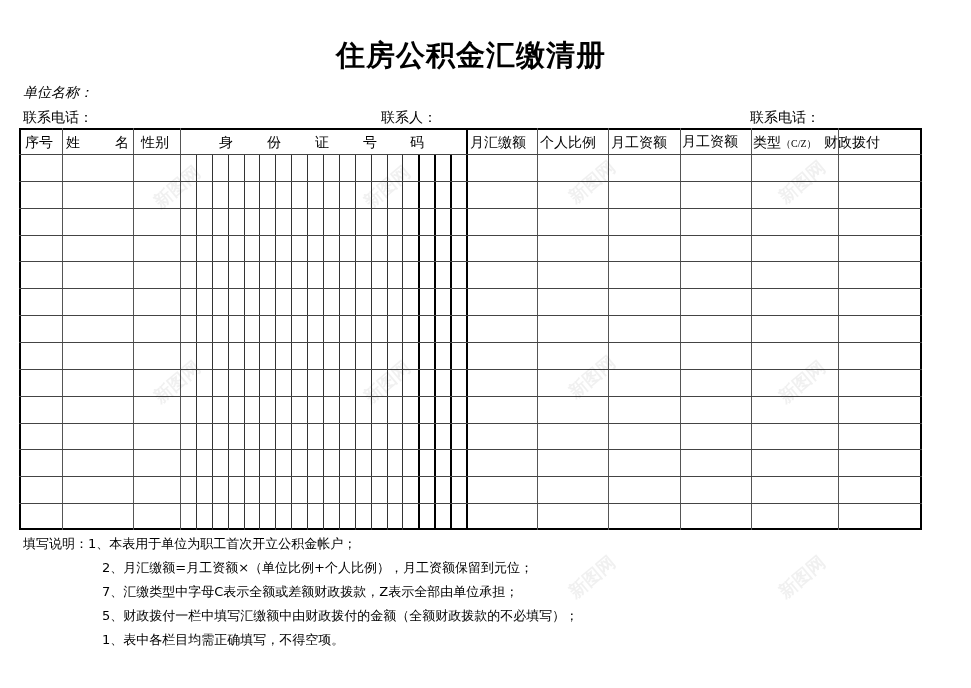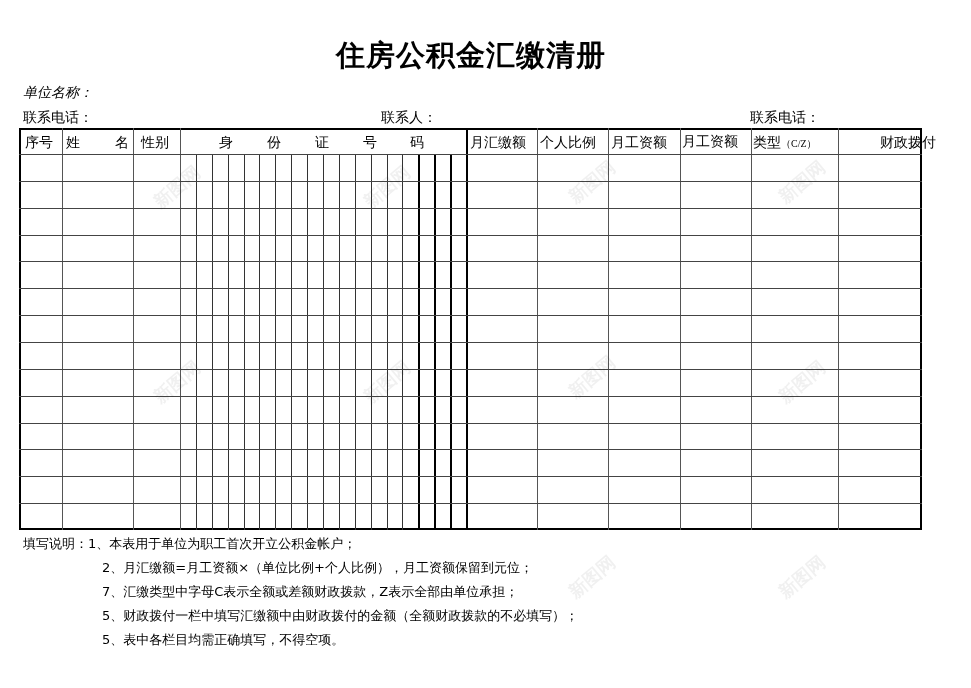--- a/index.html
+++ b/index.html
@@ -53,21 +53,21 @@
   <div class="hcell" style="left:296px;">证</div>
   <div class="hcell" style="left:344px;">号</div>
   <div class="hcell" style="left:391px;">码</div>
   <div class="hcell" style="left:451px;">月汇缴额</div>
   <div class="hcell" style="left:521px;">个人比例</div>
   <div class="hcell" style="left:592px;">月工资额</div>
   <div class="hcell" style="left:663px;font-family:Liberation Mono, monospace;">月工资额</div>
   <div class="hcell" style="left:734px;">
     <span>类型</span><small>（C/Z）</small>
   </div>
-  <div class="hcell" style="left:861px;">财政拨付</div>
+  <div class="hcell" style="left:805px;">财政拨付</div>
 
   <div id="lines">
       <div class="vline" style="left:43px"></div>
       <div class="vline" style="left:114px"></div>
       <div class="vline" style="left:161px"></div>
       <div class="vline thick" style="left:447px"></div>
       <div class="vline" style="left:518px"></div>
       <div class="vline" style="left:589px"></div>
       <div class="vline" style="left:661px"></div>
       <div class="vline" style="left:732px"></div>
@@ -247,21 +247,21 @@
       <div class="cell" style="left:820px;top:376px;width:80px;height:25px;"></div>
     </div>
 </div>
 
 <div class="notes" style="left:23px; top:535px;">
   <span>填写说明：</span><span>1、本表用于单位为职工首次开立公积金帐户；</span>
 </div>
 <div class="notes" style="left:102px; top:559px;">2、月汇缴额=月工资额×（单位比例+个人比例），月工资额保留到元位；</div>
 <div class="notes" style="left:102px; top:583px;">7、汇缴类型中字母C表示全额或差额财政拨款，Z表示全部由单位承担；</div>
 <div class="notes" style="left:102px; top:607px;">5、财政拨付一栏中填写汇缴额中由财政拨付的金额（全额财政拨款的不必填写）；</div>
-<div class="notes" style="left:102px; top:631px;">5、表中各栏目均需正确填写，不得空项。</div>
+<div class="notes" style="left:102px; top:631px;">1、表中各栏目均需正确填写，不得空项。</div>
 
 <div id="wms">
     <div class="wm" style="left:150px;top:175px;">新图网</div>
     <div class="wm" style="left:360px;top:175px;">新图网</div>
     <div class="wm" style="left:565px;top:170px;">新图网</div>
     <div class="wm" style="left:775px;top:170px;">新图网</div>
     <div class="wm" style="left:150px;top:370px;">新图网</div>
     <div class="wm" style="left:360px;top:370px;">新图网</div>
     <div class="wm" style="left:565px;top:365px;">新图网</div>
     <div class="wm" style="left:775px;top:370px;">新图网</div>

